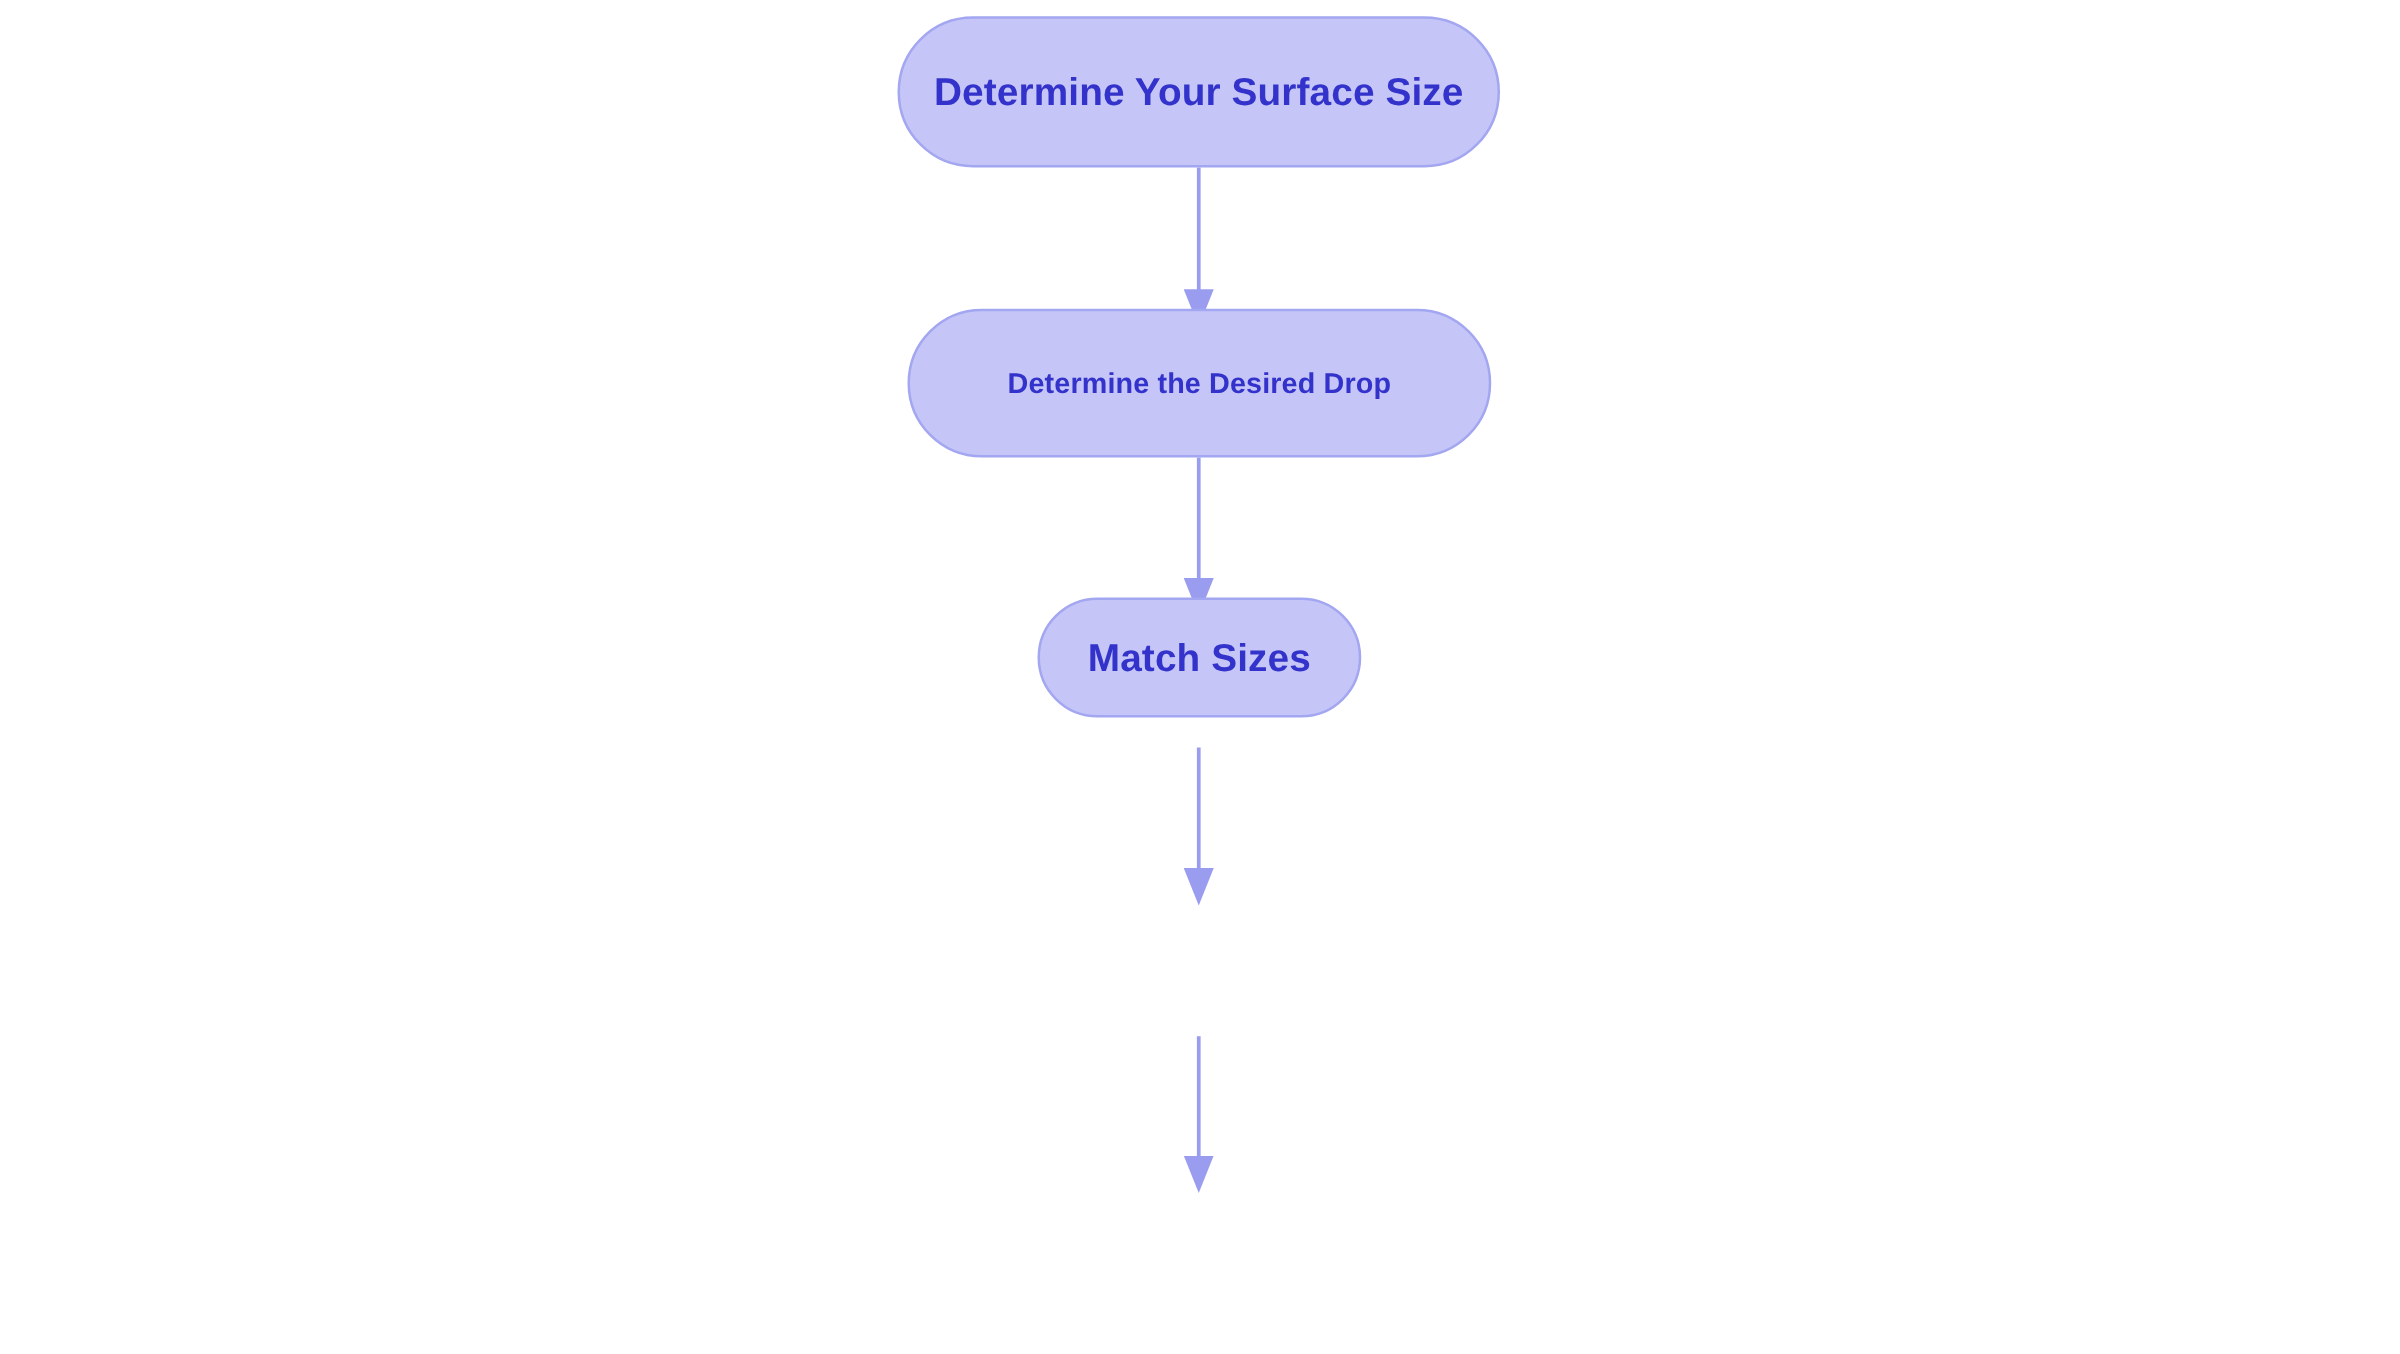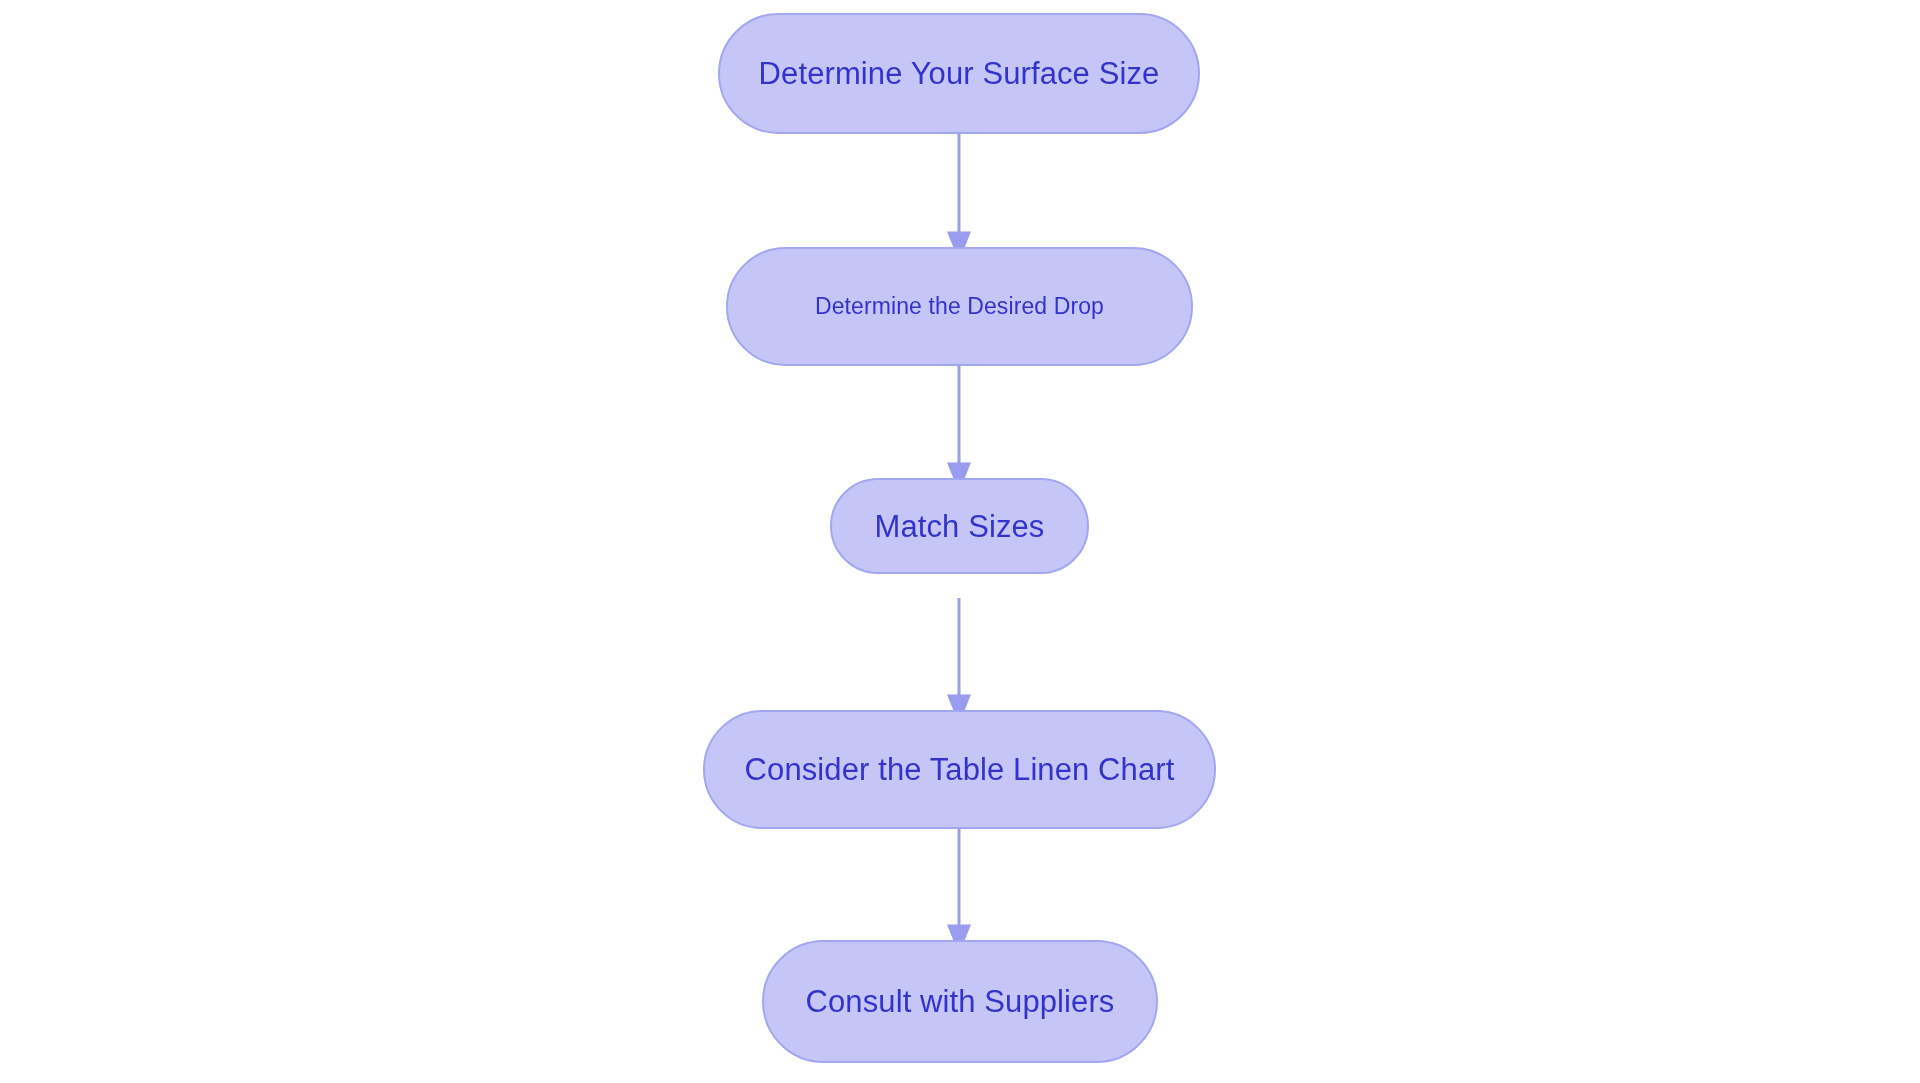--- a/index.html
+++ b/index.html
@@ -31,21 +31,21 @@
     position: absolute;
     box-sizing: border-box;
     display: flex;
     align-items: center;
     justify-content: center;
     background: #c5c6f7;
     border: 2px solid #a3a6f0;
     border-radius: 999px;
     color: #3333cc;
     font-family: "Liberation Sans", sans-serif;
-    font-weight: 400;
+    font-weight: 700;
     letter-spacing: 0.1px;
     white-space: nowrap;
   }
   .node-label {
     color: #3333cc;
     line-height: 1;
   }
   .n1 { left: 718px; top: 13px;  width: 482px; height: 121px; font-size: 31px; }
   .n2 { left: 726px; top: 247px; width: 467px; height: 119px; font-size: 23px; }
   .n3 { left: 830px; top: 478px; width: 259px; height: 96px; font-size: 31px; }
@@ -78,21 +78,15 @@
   </div>
 
   <div class="node n2">
     <span class="node-label">Determine the Desired Drop</span>
   </div>
 
   <div class="node n3">
     <span class="node-label">Match Sizes</span>
   </div>
 
-  <div class="node n4">
-    <span class="node-label">Consider the Table Linen Chart</span>
-  </div>
 
-  <div class="node n5">
-    <span class="node-label">Consult with Suppliers</span>
-  </div>
 
 </div>
 
 </body></html>

